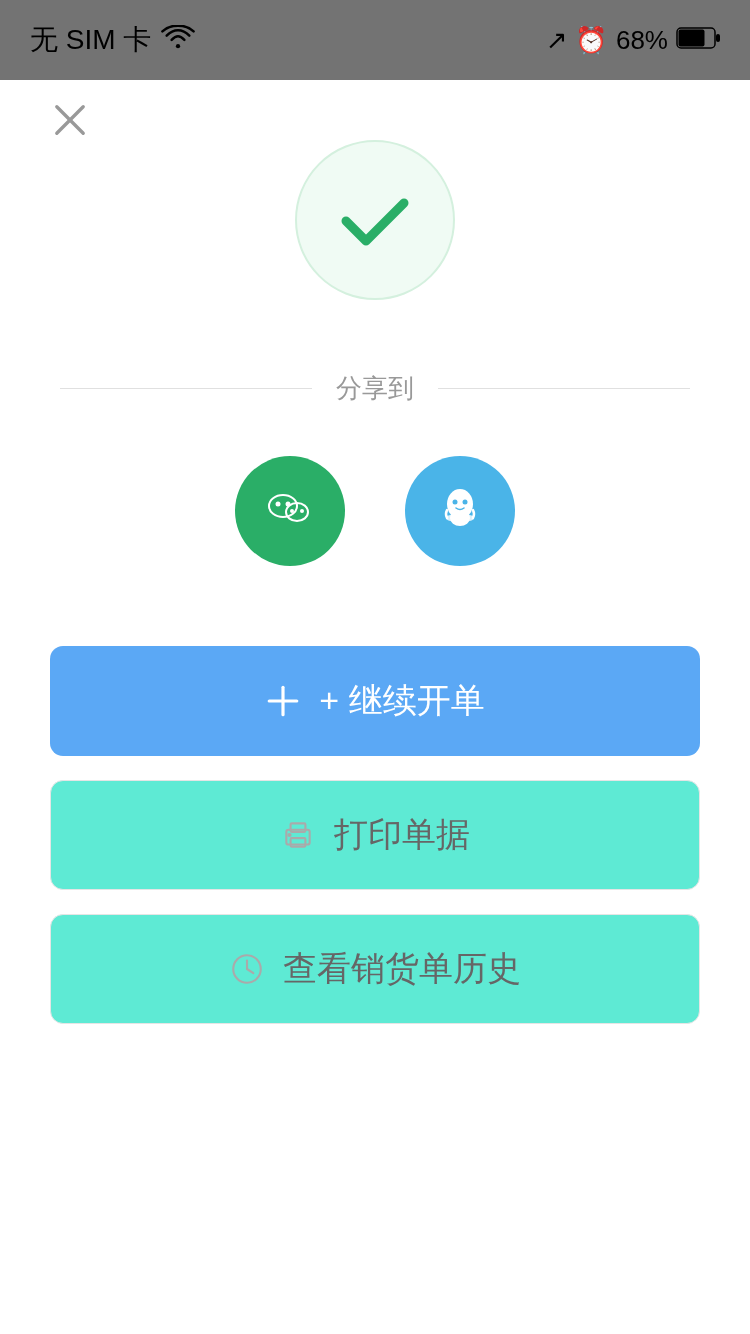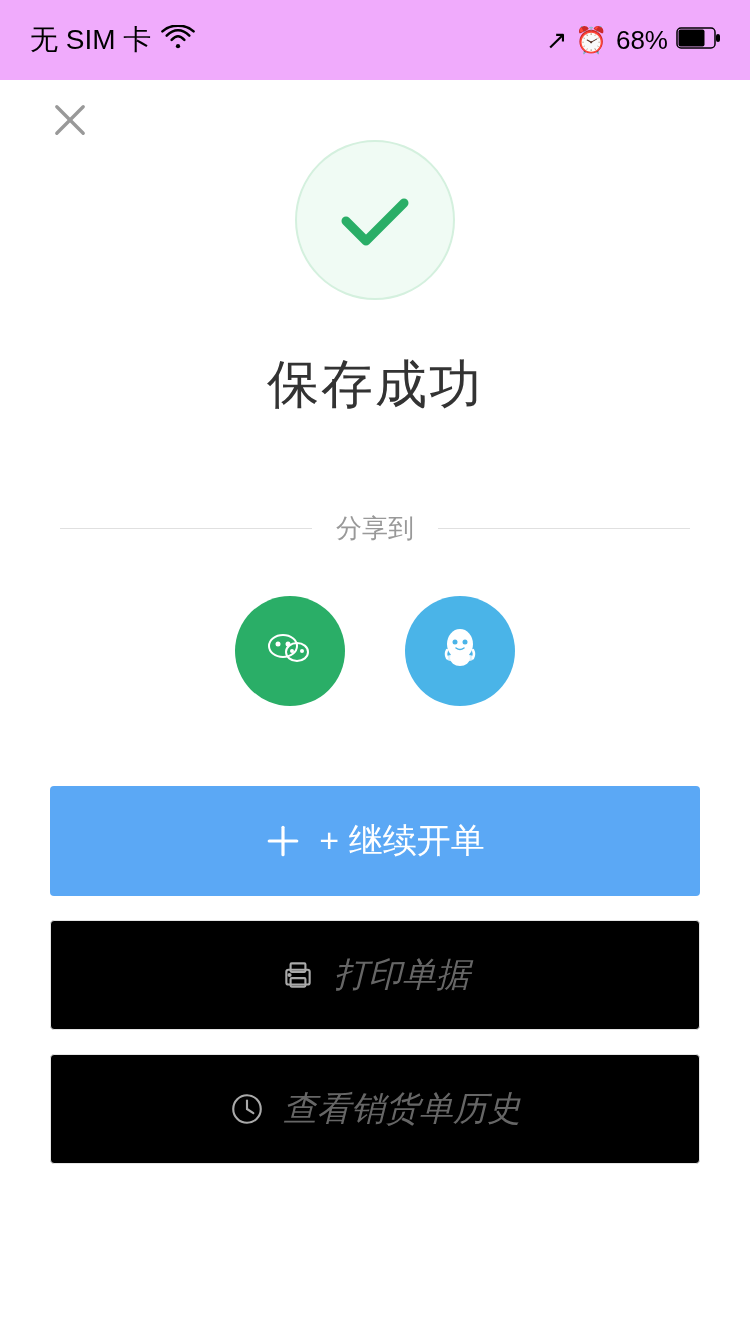--- a/index.html
+++ b/index.html
@@ -14,21 +14,21 @@
     }
 
     
     .status-bar {
       width: 100%;
       height: 80px;
       display: flex;
       align-items: center;
       justify-content: space-between;
       padding: 0 30px;
-      background: #f0abfc;
+      background: #737373;
     }
 
     .status-left {
       display: flex;
       align-items: center;
       gap: 10px;
       font-size: 28px;
       color: #000;
       font-weight: 500;
     }
@@ -154,41 +154,40 @@
       width: 100%;
       padding: 0 50px;
       display: flex;
       flex-direction: column;
       gap: 24px;
     }
 
     .action-btn {
       width: 100%;
       height: 110px;
-      border-radius: 4px;
+      border-radius: 13px;
       display: flex;
       align-items: center;
       justify-content: center;
       gap: 18px;
       font-size: 34px;
       cursor: pointer;
       border: none;
       outline: none;
     }
 
     .action-btn.primary {
       background: #5ba8f5;
       color: #ffffff;
     }
 
     .action-btn.secondary {
-      background: #000000;
+      background: #5eead4;
       color: #666666;
       border: 1px solid #e5e5e5;
-      font-style: italic;
     }
 
     .action-btn svg {
       width: 36px;
       height: 36px;
     }
   </style>
 </head>
 <body>
 
@@ -226,21 +225,20 @@
 </div>
 
 <div class="main-content">
 
   <div class="success-icon-wrapper">
     <svg viewBox="0 0 90 90" fill="none" xmlns="http://www.w3.org/2000/svg">
       <polyline points="16,46 36,66 74,28" stroke="#2aae67" stroke-width="9" stroke-linecap="round" stroke-linejoin="round" fill="none"></polyline>
     </svg>
   </div>
 
-  <div class="success-title">保存成功</div>
 
   <div class="share-divider">
     <div class="divider-line"></div>
     <span class="divider-text">分享到</span>
     <div class="divider-line"></div>
   </div>
 
   <div class="share-icons">
 
     <div class="share-icon wechat">

